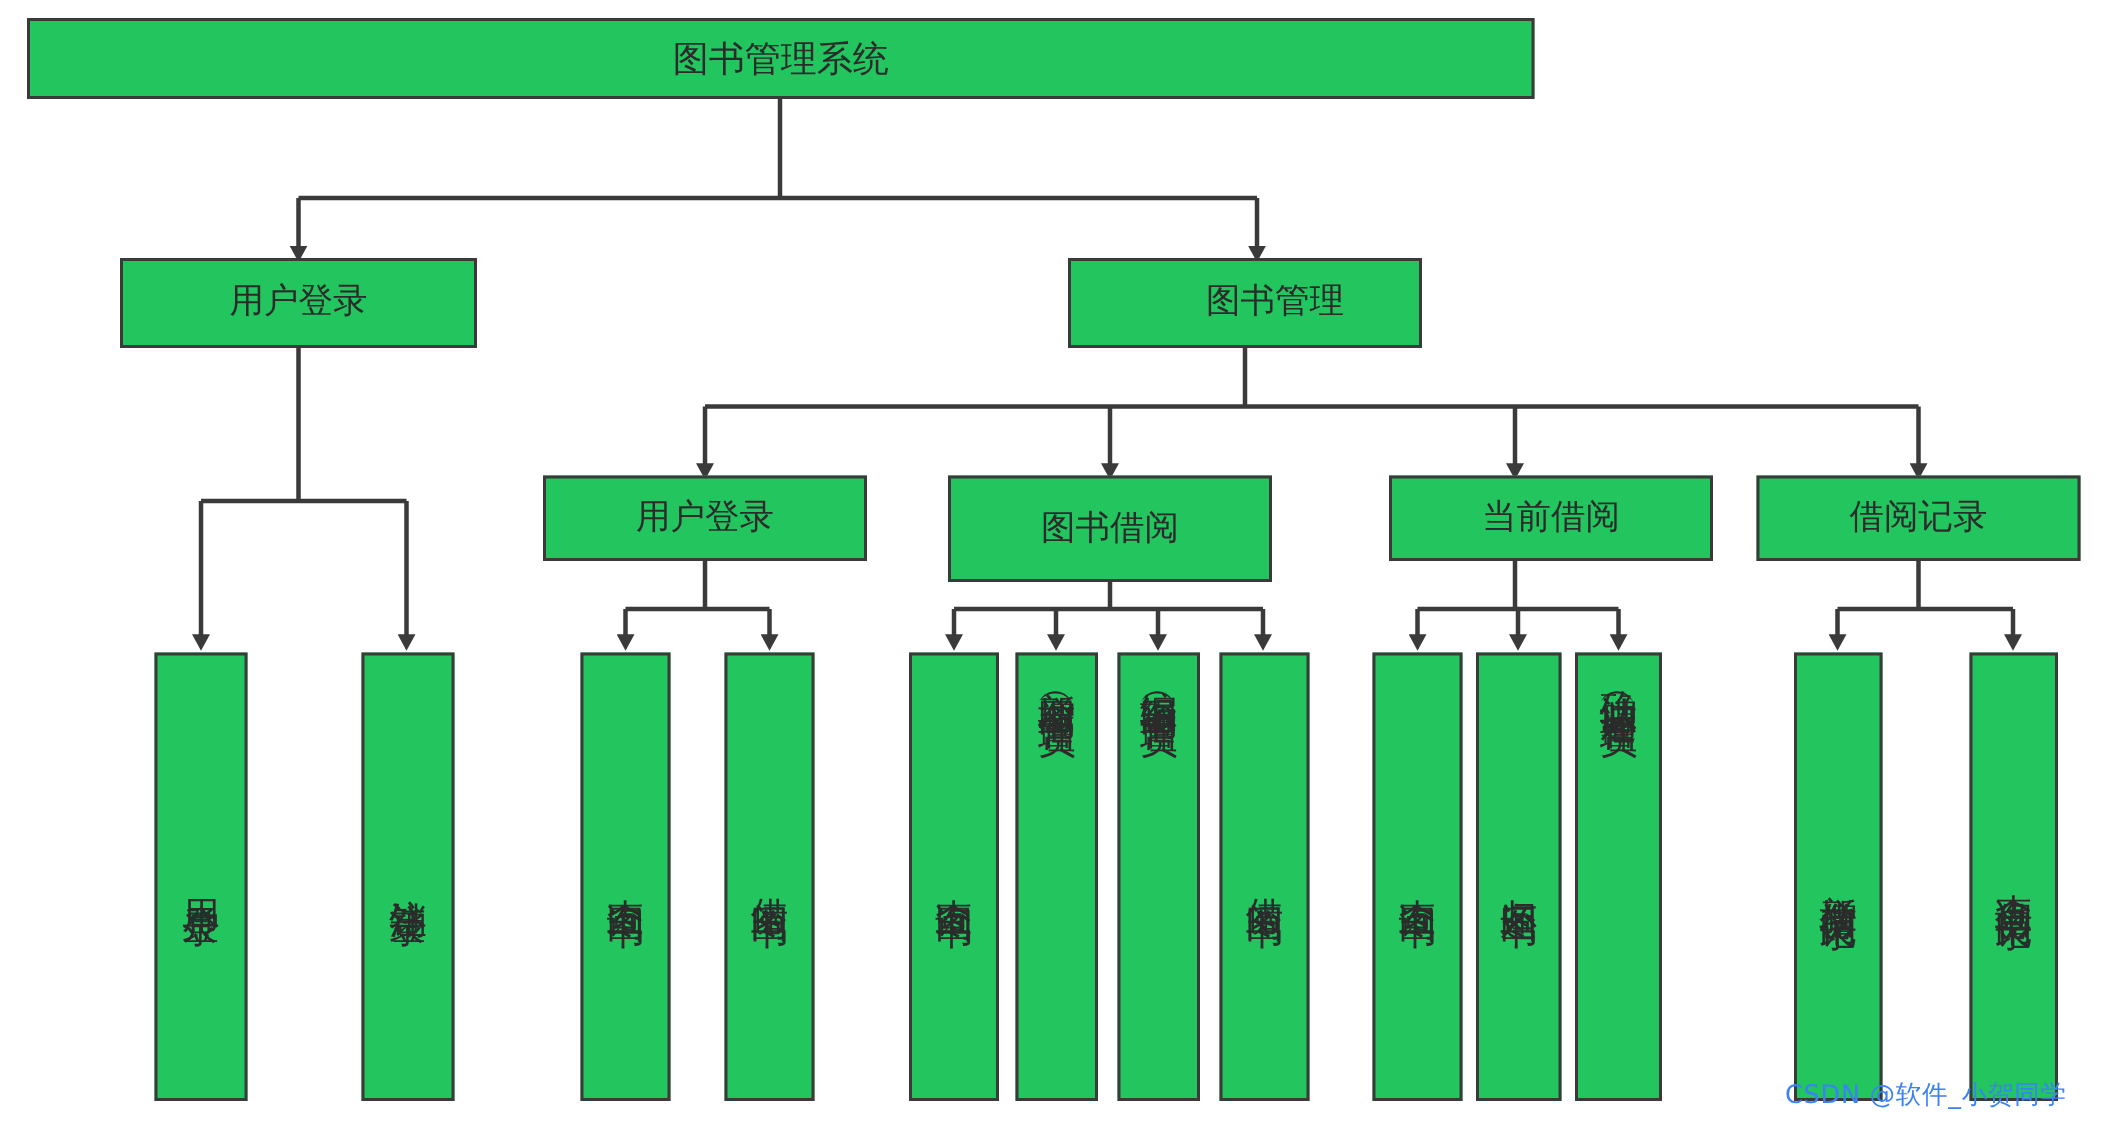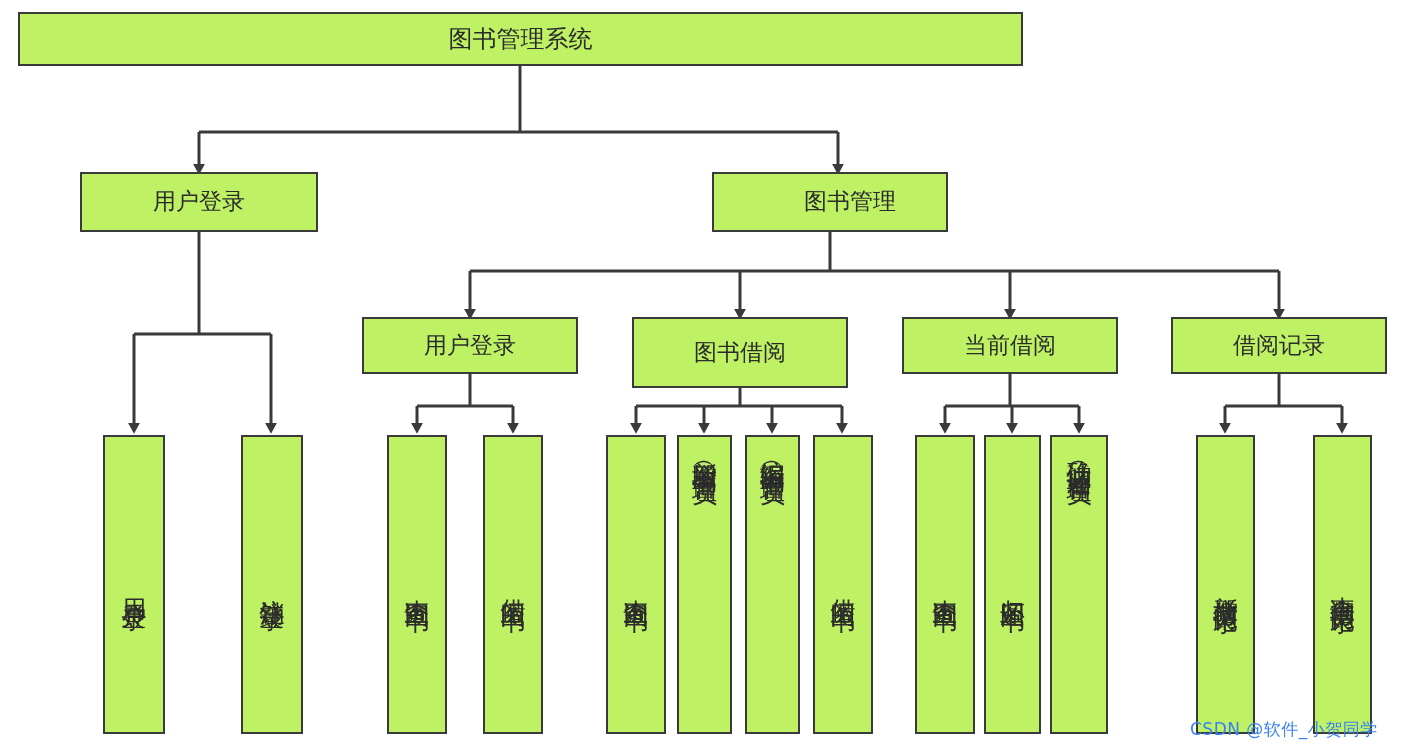--- a/index.html
+++ b/index.html
@@ -22,21 +22,21 @@
   svg.layer {
     position: absolute;
     top: 0;
     left: 0;
     width: 1405px;
     height: 747px;
   }
   .node-box {
     position: absolute;
     box-sizing: border-box;
-    background: #bef264;
+    background: #22c55e;
     border: 2.5px solid #3a3a3a;
     display: flex;
     align-items: center;
     justify-content: center;
     z-index: 2;
   }
   .node-label {
     color: #2b2b2b;
     line-height: 1.18;
     text-align: center;
@@ -132,21 +132,21 @@
   <div class="node-box" style="left:712px; top:172px; width:236px; height:60px;padding-left:40px;">
     <span class="node-label label-h">图书管理</span>
   </div>
 
   <div class="node-box" style="left:362px; top:317px; width:216px; height:57px;">
     <span class="node-label label-h">用户登录</span>
   </div>
   <div class="node-box" style="left:632px; top:317px; width:216px; height:71px;">
     <span class="node-label label-h">图书借阅</span>
   </div>
-  <div class="node-box" style="left:902px; top:317px; width:216px; height:57px;">
+  <div class="node-box" style="left:926px; top:317px; width:216px; height:57px;">
     <span class="node-label label-h">当前借阅</span>
   </div>
   <div class="node-box" style="left:1171px; top:317px; width:216px; height:57px;">
     <span class="node-label label-h">借阅记录</span>
   </div>
 
   <div class="node-box" style="left:103px; top:435px; width:62px; height:299px; align-items:center;">
     <span class="node-label label-v">用户登录</span>
   </div>
   <div class="node-box" style="left:241px; top:435px; width:62px; height:299px; align-items:center;">

